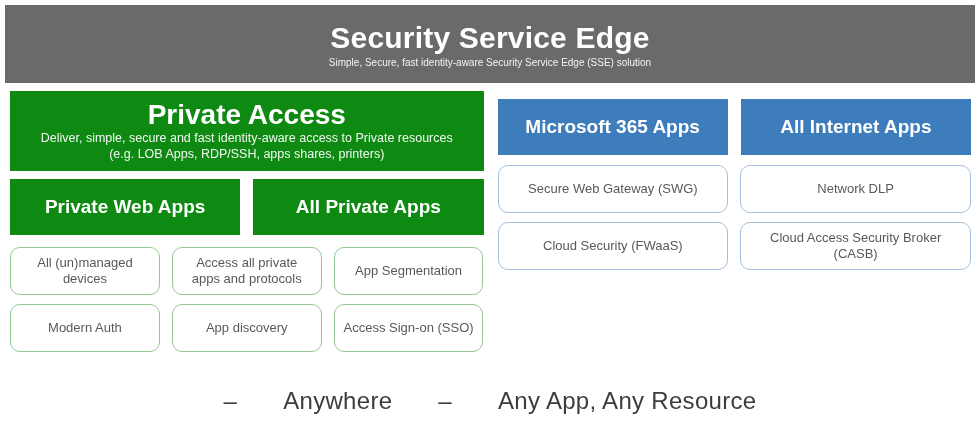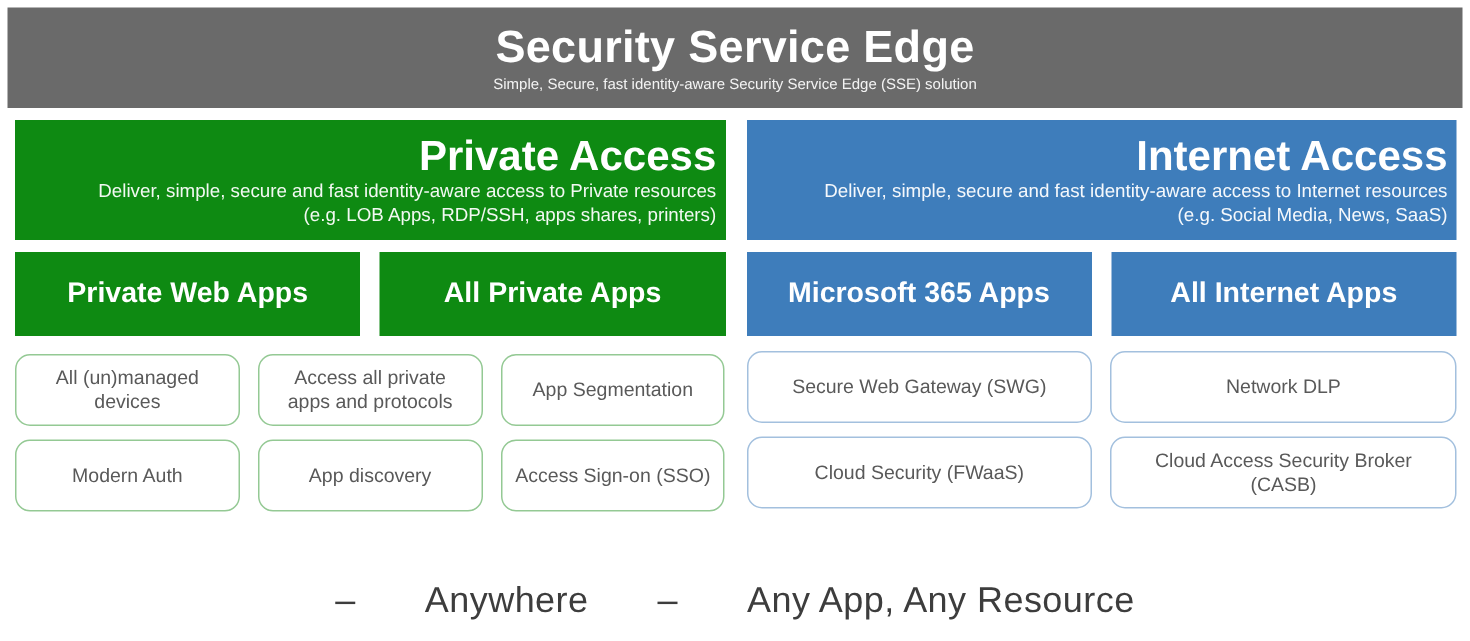--- a/index.html
+++ b/index.html
@@ -10,21 +10,21 @@
     position: relative;
     width: 980px;
     height: 427px;
     background: #ffffff;
     overflow: hidden;
   }
 
   
   .hdr {
     margin: 5px 5px 0 5px;
-    height: 67px;
+    height: 78px;
     background: #6a6a6a;
     color: #ffffff;
     text-align: center;
     display: flex;
     flex-direction: column;
     justify-content: center;
     gap: 2px;
   }
   .hdr-title { font-size: 30px; font-weight: 700; letter-spacing: 0.2px; }
   .hdr-sub   { font-size: 10px; font-weight: 400; color: rgba(255,255,255,0.92); }
@@ -33,21 +33,21 @@
   .main {
     display: flex;
     gap: 14px;
     padding: 8px 9px 0 10px;
   }
   .col { flex: 1; display: flex; flex-direction: column; }
 
   .band {
     height: 80px;
     color: #ffffff;
-    text-align: right;
+    text-align: center;
     display: flex;
     flex-direction: column;
     justify-content: center;
     padding: 18px 6px;
   }
   .band.green { background: #0e8a12; }
   .band.blue  { background: #3e7dbb; }
   .band-title { font-size: 28px; font-weight: 700; line-height: 1.15; }
   .band-sub   { font-size: 12.5px; line-height: 1.25; color: rgba(255,255,255,0.95); }
 
@@ -135,25 +135,20 @@
         <div class="feat green">All (un)managed devices</div>
         <div class="feat green">Access all private apps and protocols</div>
         <div class="feat green">App Segmentation</div>
         <div class="feat green">Modern Auth</div>
         <div class="feat green">App discovery</div>
         <div class="feat green">Access Sign-on (SSO)</div>
       </div>
     </section>
 
     <section class="col">
-      <div class="band blue">
-        <div class="band-title">Internet Access</div>
-        <div class="band-sub">Deliver, simple, secure and fast identity-aware access to Internet resources</div>
-        <div class="band-sub">(e.g. Social Media, News, SaaS)</div>
-      </div>
       <div class="cats">
         <div class="cat blue">Microsoft 365 Apps</div>
         <div class="cat blue">All Internet Apps</div>
       </div>
       <div class="feats cols2">
         <div class="feat blue">Secure Web Gateway (SWG)</div>
         <div class="feat blue">Network DLP</div>
         <div class="feat blue">Cloud Security (FWaaS)</div>
         <div class="feat blue">Cloud Access Security Broker (CASB)</div>
       </div>

